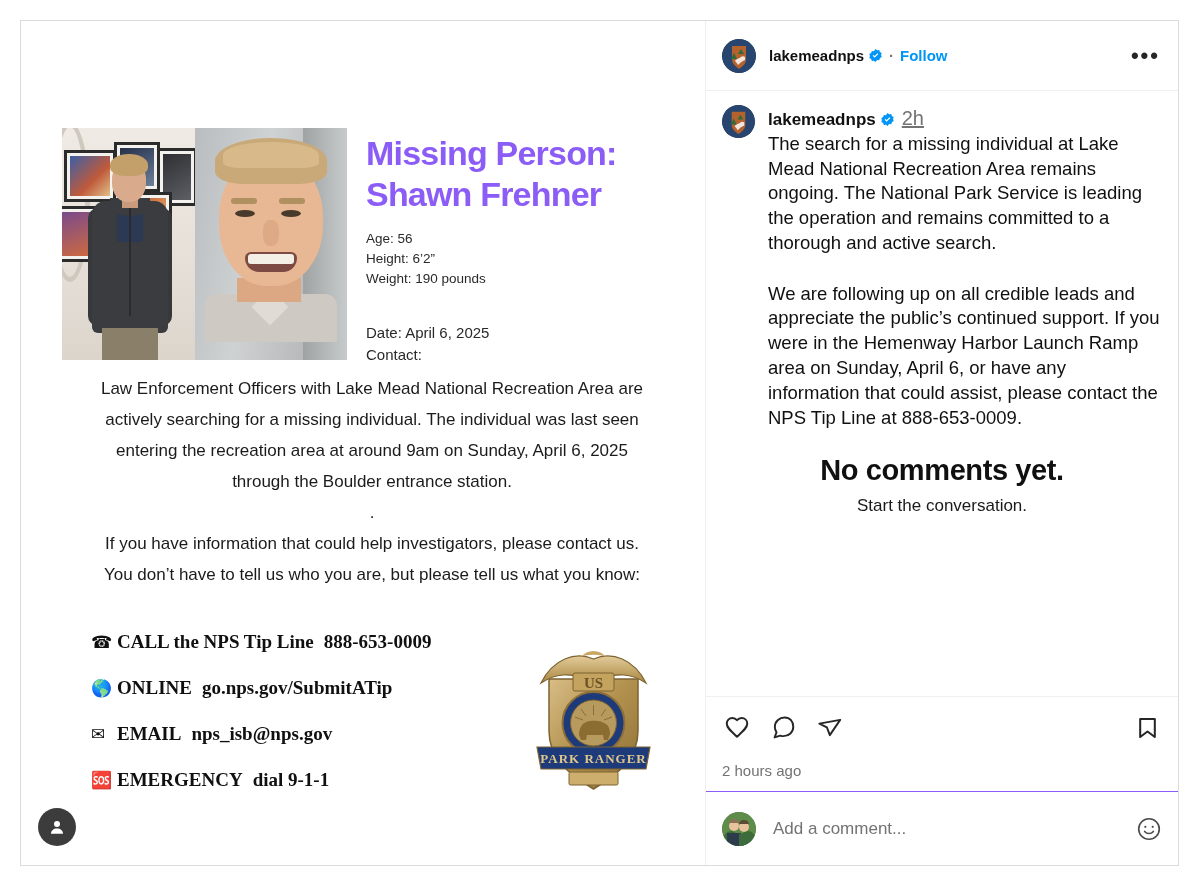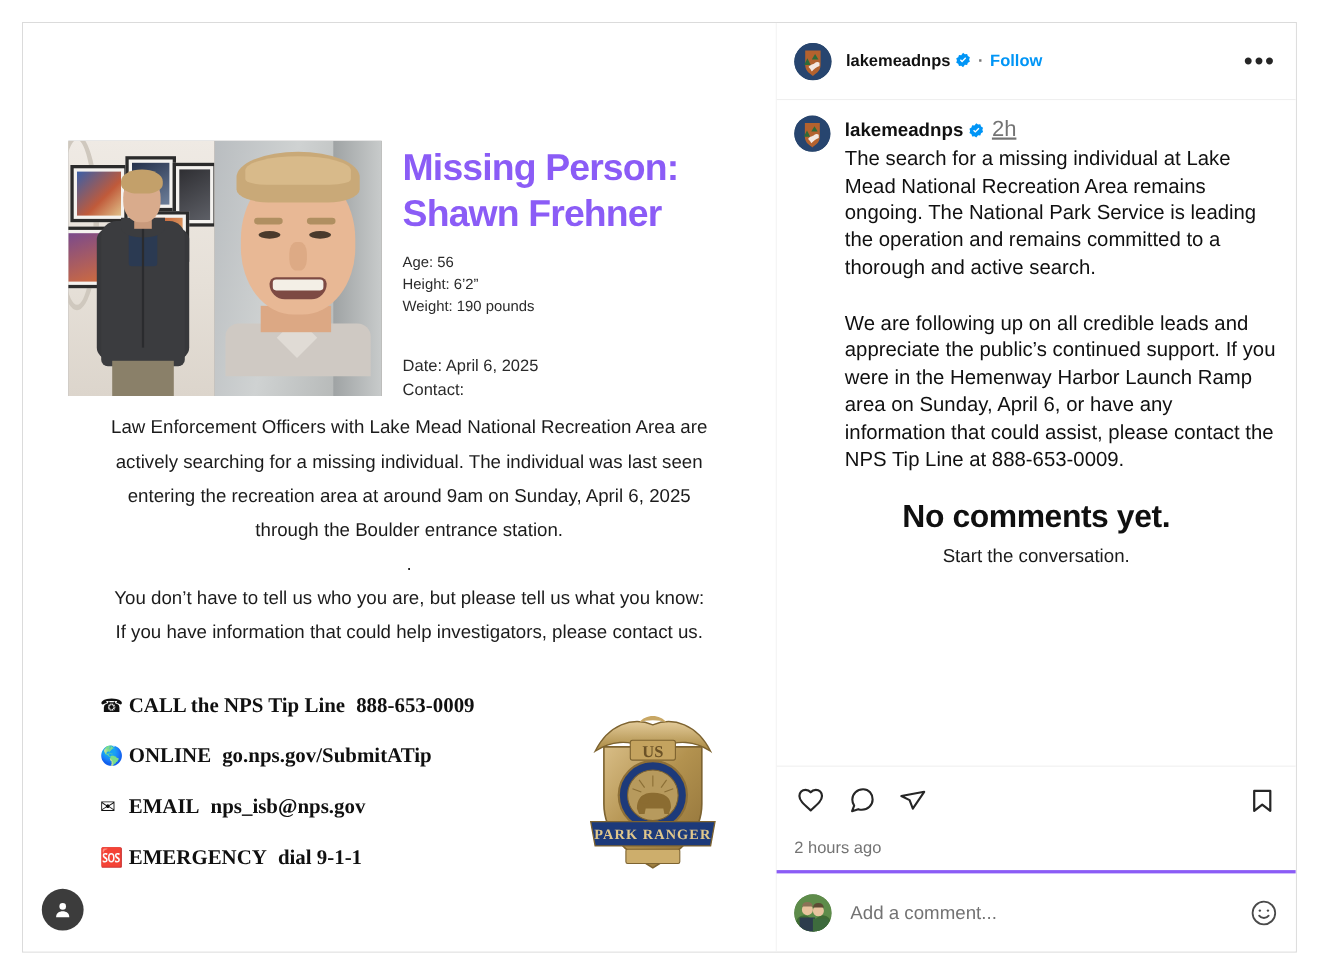--- a/index.html
+++ b/index.html
@@ -284,21 +284,21 @@
     margin-top:8px;
     font-size:16px;font-weight:700;color:#101010;
   }
   .timeago{
     margin-top:17px;
     font-size:15px;color:#737373;
   }
 
   .comment-bar{
     flex:0 0 auto;
-    border-top:3px solid #8b5cf6;
+    border-top:1px solid #8b5cf6;
     height:74px;
     display:flex;align-items:center;
     padding:0 16px;
     box-sizing:border-box;
   }
   .cb-avatar{
     width:34px;height:34px;border-radius:50%;
     flex:0 0 34px;overflow:hidden;position:relative;
     background:#4e7a3f;
   }
@@ -393,22 +393,22 @@
           <div>Contact:</div>
         </div>
       </div>
 
       <div class="poster-body">
         <p>Law Enforcement Officers with Lake Mead National Recreation Area are</p>
         <p>actively searching for a missing individual. The individual was last seen</p>
         <p>entering the recreation area at around 9am on Sunday, April 6, 2025</p>
         <p>through the Boulder entrance station.</p>
         <p class="dot">.</p>
+        <p>If you have information that could help investigators, please contact us.</p>
         <p>You don’t have to tell us who you are, but please tell us what you know:</p>
-        <p>If you have information that could help investigators, please contact us.</p>
       </div>
 
       <div class="contact-list">
         <div class="contact-row">
           <span class="emj">☎</span>
           <span class="lbl">CALL the NPS Tip Line</span>
           <span class="val">888-653-0009</span>
         </div>
         <div class="contact-row">
           <span class="emj">🌎</span>

